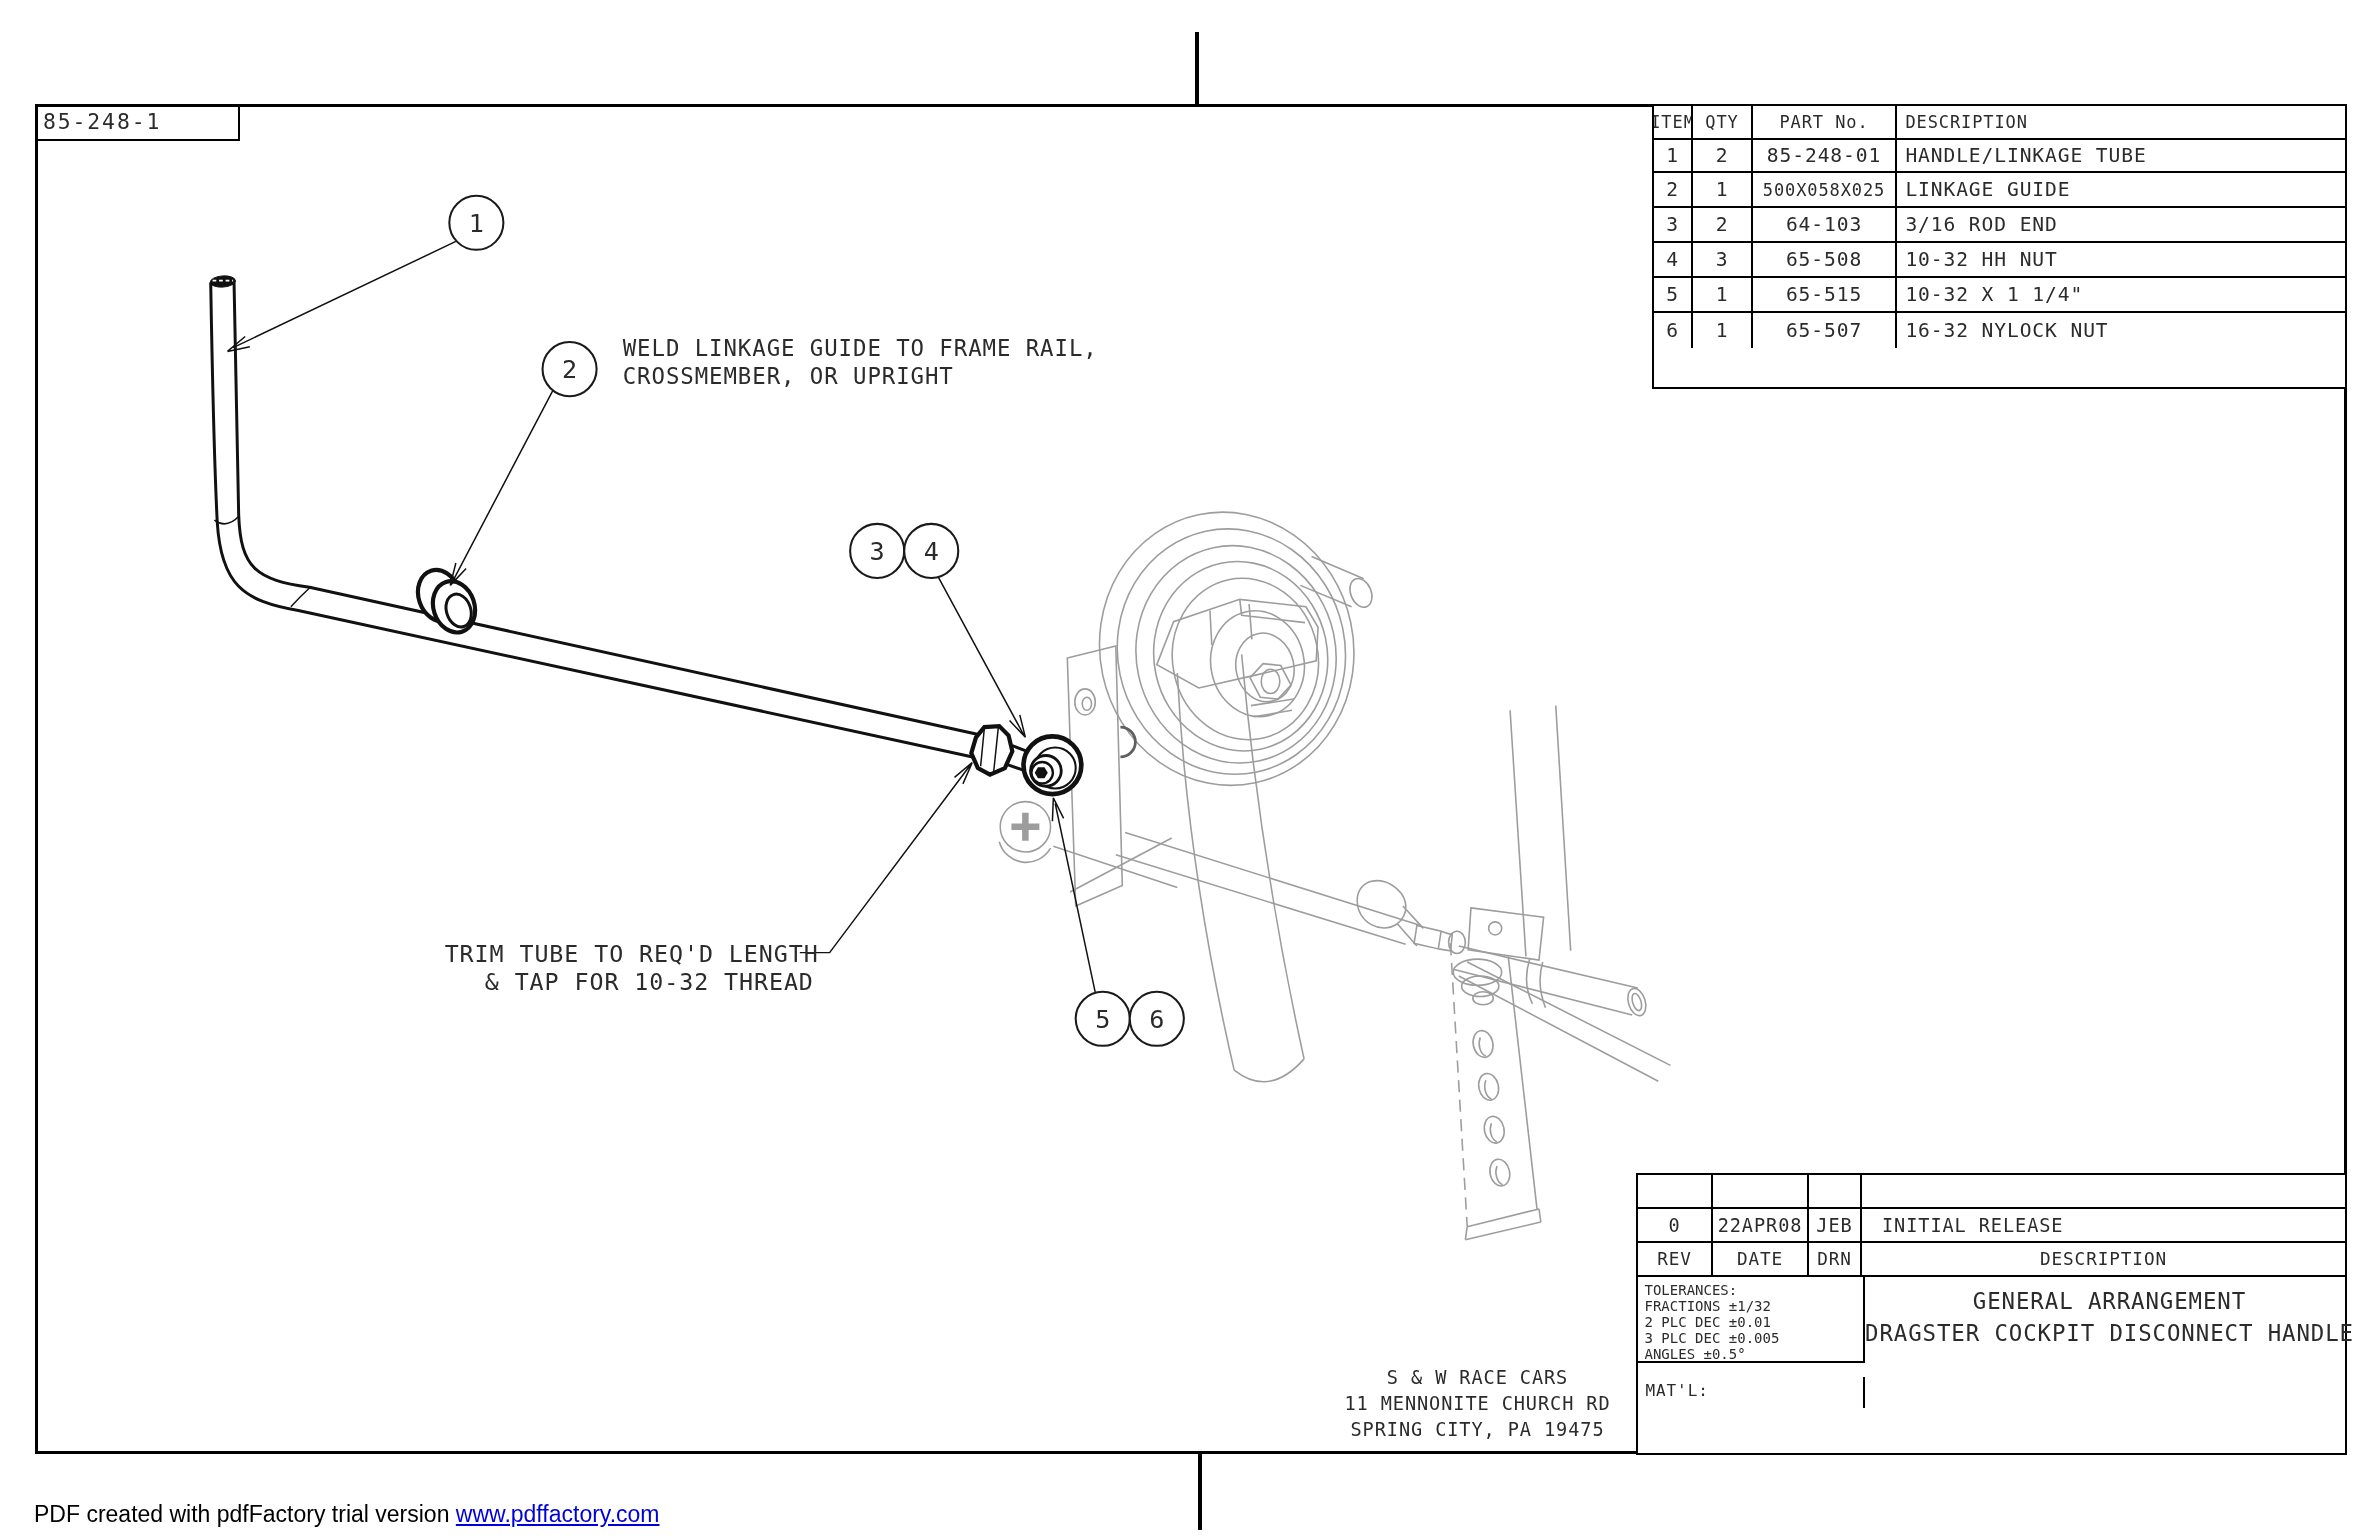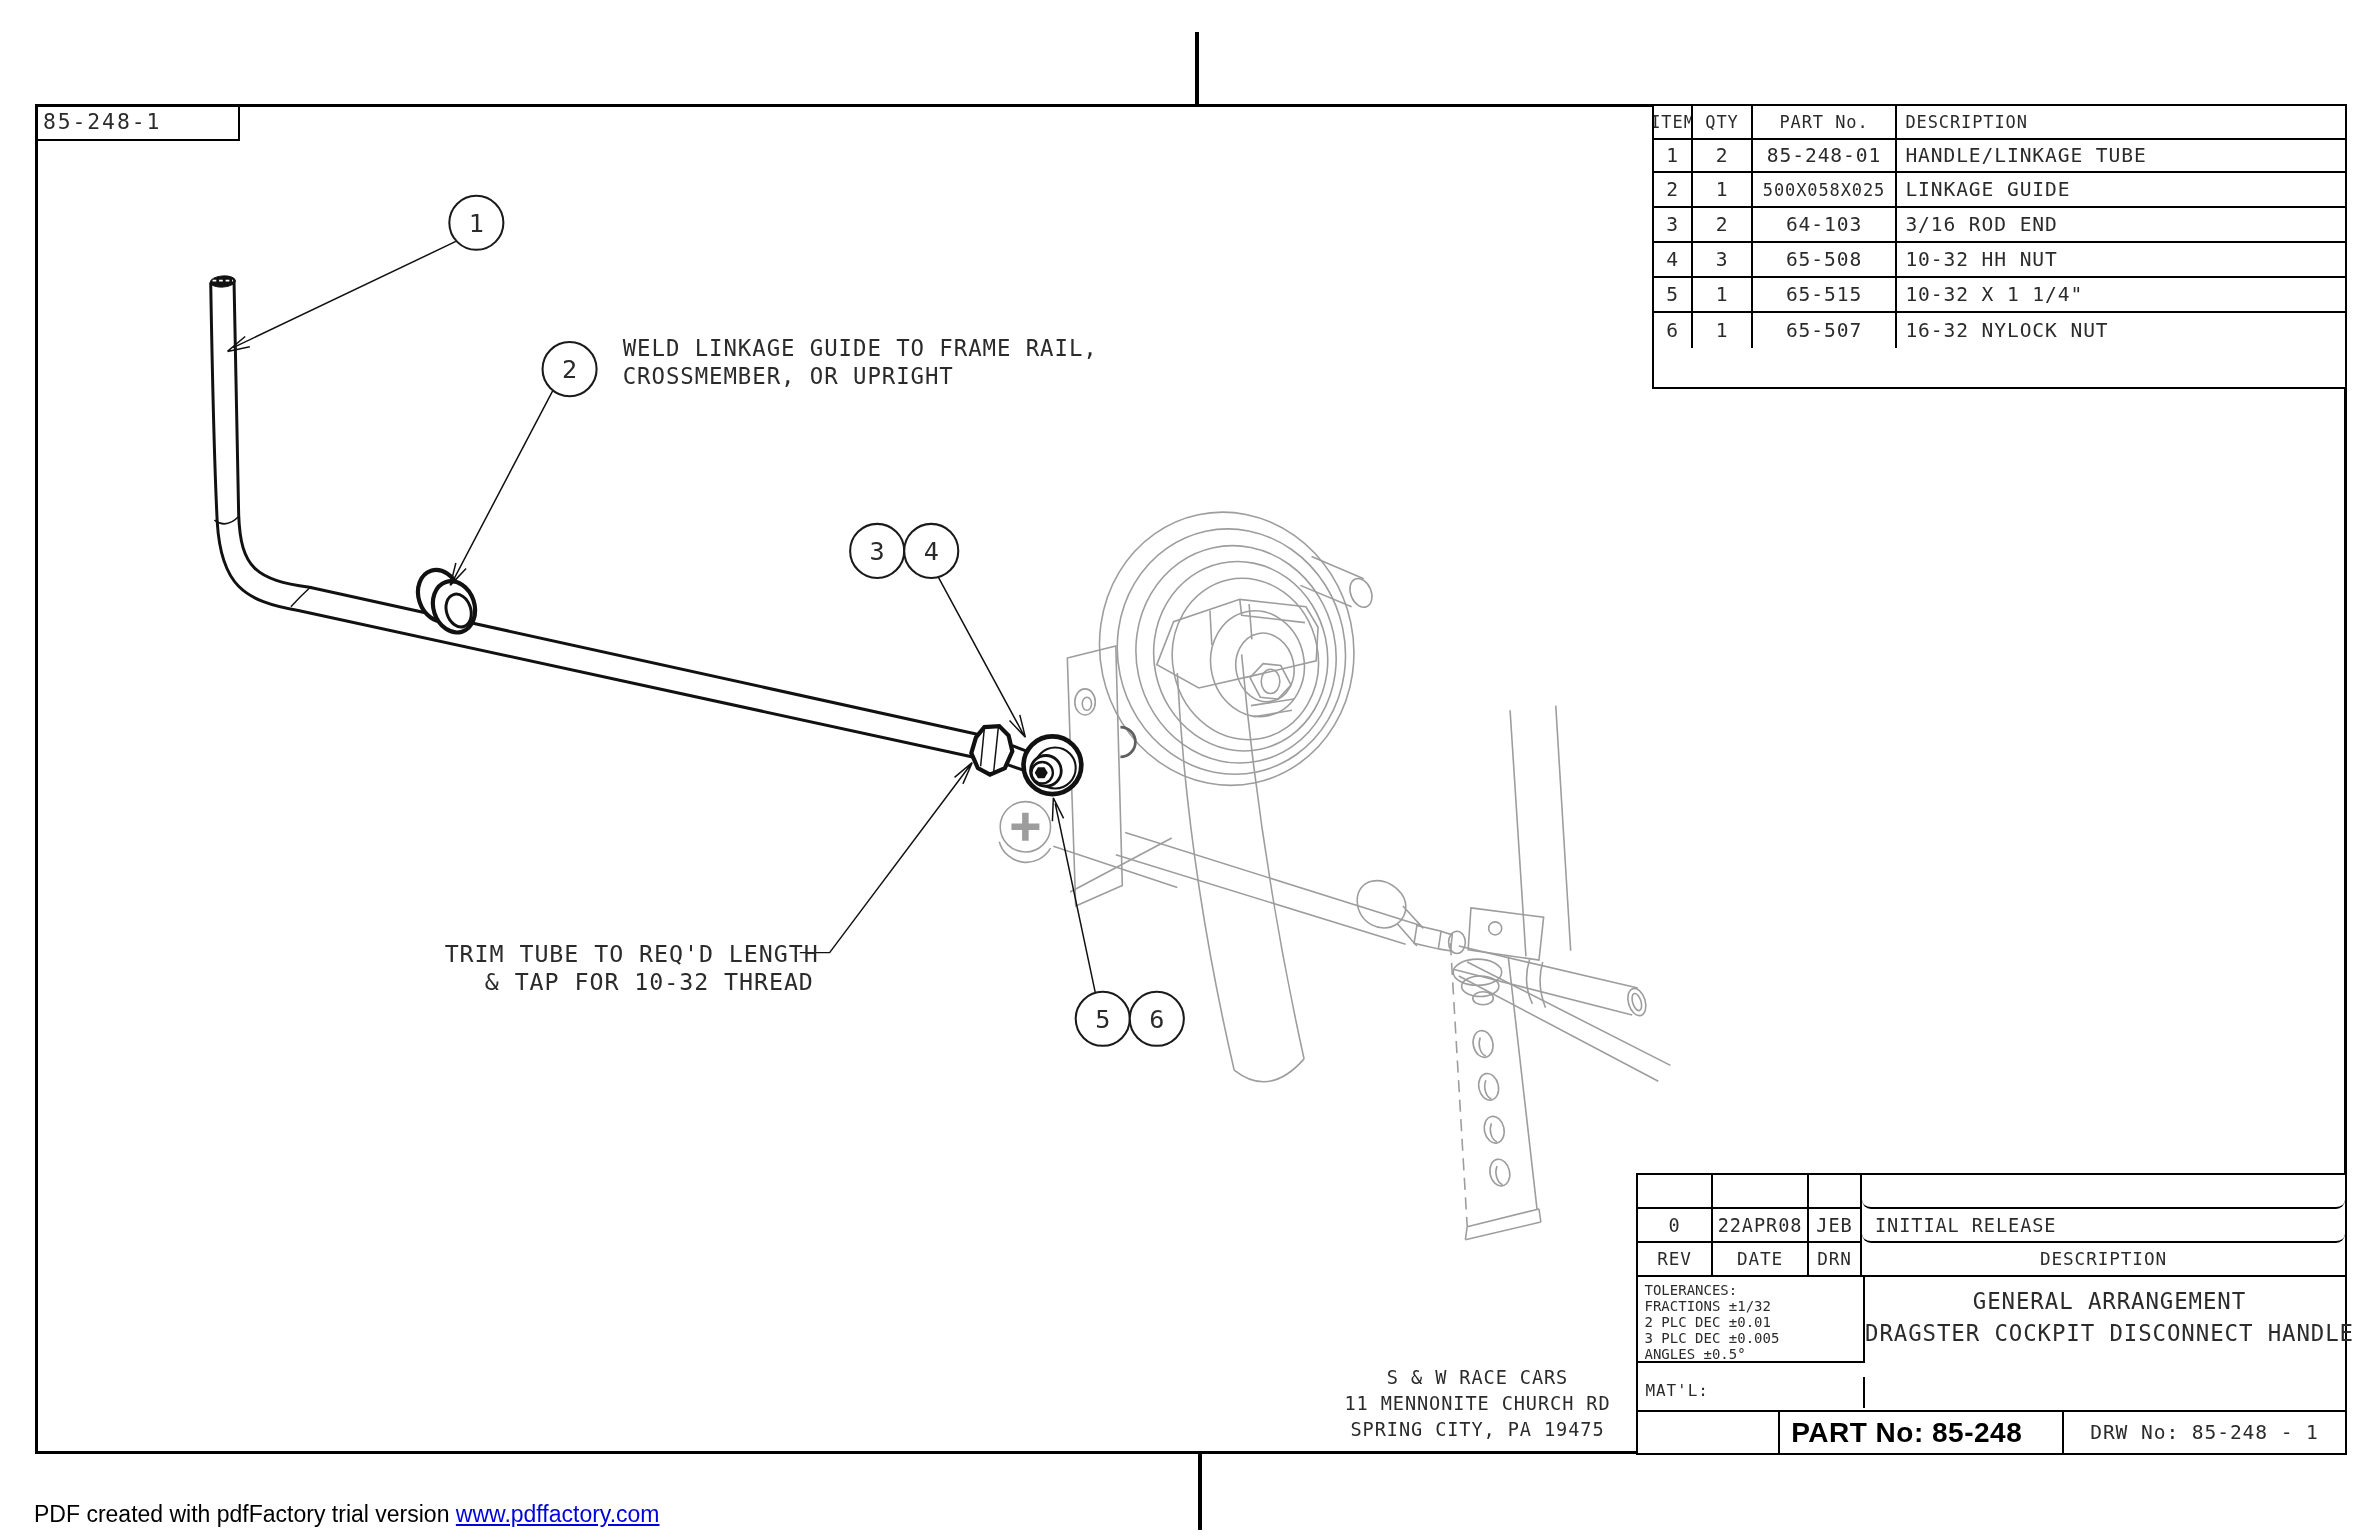--- a/index.html
+++ b/index.html
@@ -30,21 +30,21 @@
   #bom .lft{justify-content:flex-start;padding-left:8.4px;}
   #bom .last{border-right:none;}
   #bom .bot{border-bottom:none;}
 
   
   #tblock{position:absolute;left:1636px;top:1173px;width:711px;height:282px;border:2.8px solid #000;background:#fff;
           display:flex;flex-direction:column;}
   .tb-top{display:grid;grid-template-columns:75px 96px 53px 1fr;grid-template-rows:34px 34px 34px;}
   .tb-top .c{border-right:2.3px solid #000;border-bottom:2.3px solid #000;display:flex;align-items:center;
              justify-content:center;font-size:18.6px;letter-spacing:0.9px;white-space:nowrap;}
-  .tb-top .desc{justify-content:flex-start;padding-left:13px;border-radius:9px;}
+  .tb-top .desc{justify-content:flex-start;padding-left:20px;}
   .tb-top .hdrc{font-size:17.7px;text-align:center;}
   .tb-mid{display:grid;grid-template-columns:227px 1fr;grid-template-rows:86px 45px;flex:1;}
   .tol-cell{border-right:2.3px solid #000;border-bottom:2.3px solid #000;padding:4.7px 6.5px;font-size:14px;
             line-height:16px;letter-spacing:0px;white-space:nowrap;}
   .matl-cell{border-right:2.3px solid #000;padding:3.7px 7.5px;font-size:16px;letter-spacing:0.9px;margin-top:14px;}
   .title-cell{grid-column:2;grid-row:1/3;padding-top:7.5px;text-align:center;font-size:22.4px;letter-spacing:0.9px;
               line-height:32px;white-space:nowrap;}
   .tb-bot{display:grid;grid-template-columns:142px 284px 1fr;height:43px;border-top:2.8px solid #000;}
   .tb-bot .c{border-right:2.8px solid #000;display:flex;align-items:center;white-space:nowrap;}
   .tb-bot .last{border-right:none;}
@@ -283,25 +283,20 @@
       <div>2 PLC DEC ±0.01</div>
       <div>3 PLC DEC ±0.005</div>
       <div>ANGLES ±0.5°</div>
     </div>
     <div class="title-cell">
       <div>GENERAL ARRANGEMENT</div>
       <div>DRAGSTER COCKPIT DISCONNECT HANDLE</div>
     </div>
     <div class="matl-cell">MAT'L:</div>
   </div>
-  <div class="tb-bot">
-    <div class="c"></div>
-    <div class="c partno">PART No: 85-248</div>
-    <div class="c last drwno">DRW No: 85-248 - 1</div>
-  </div>
 </div>
 
 <div id="address" class="cad">
   <div>S &amp; W RACE CARS</div>
   <div>11 MENNONITE CHURCH RD</div>
   <div>SPRING CITY, PA 19475</div>
 </div>
 
 <div id="footer">
   <span>PDF created with pdfFactory trial version </span><a href="#">www.pdffactory.com</a>

